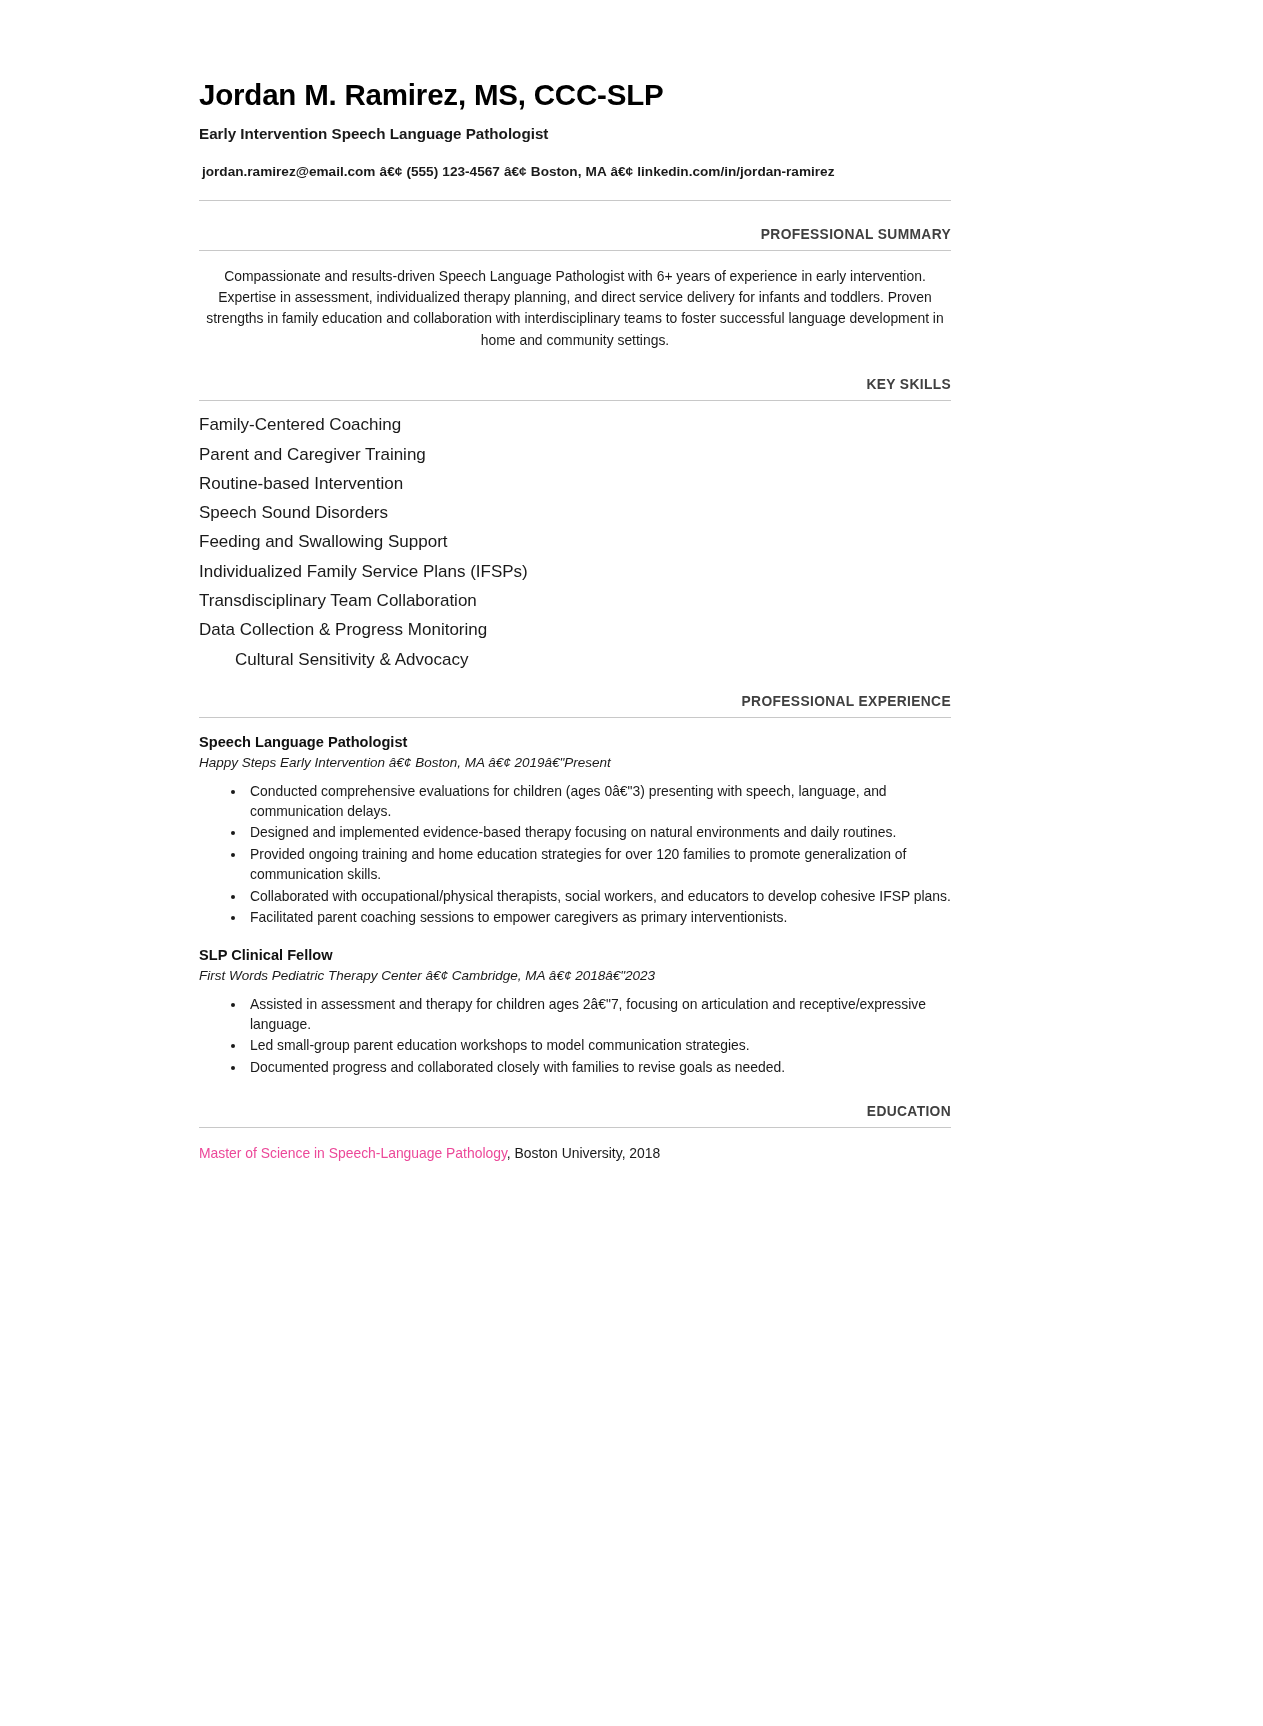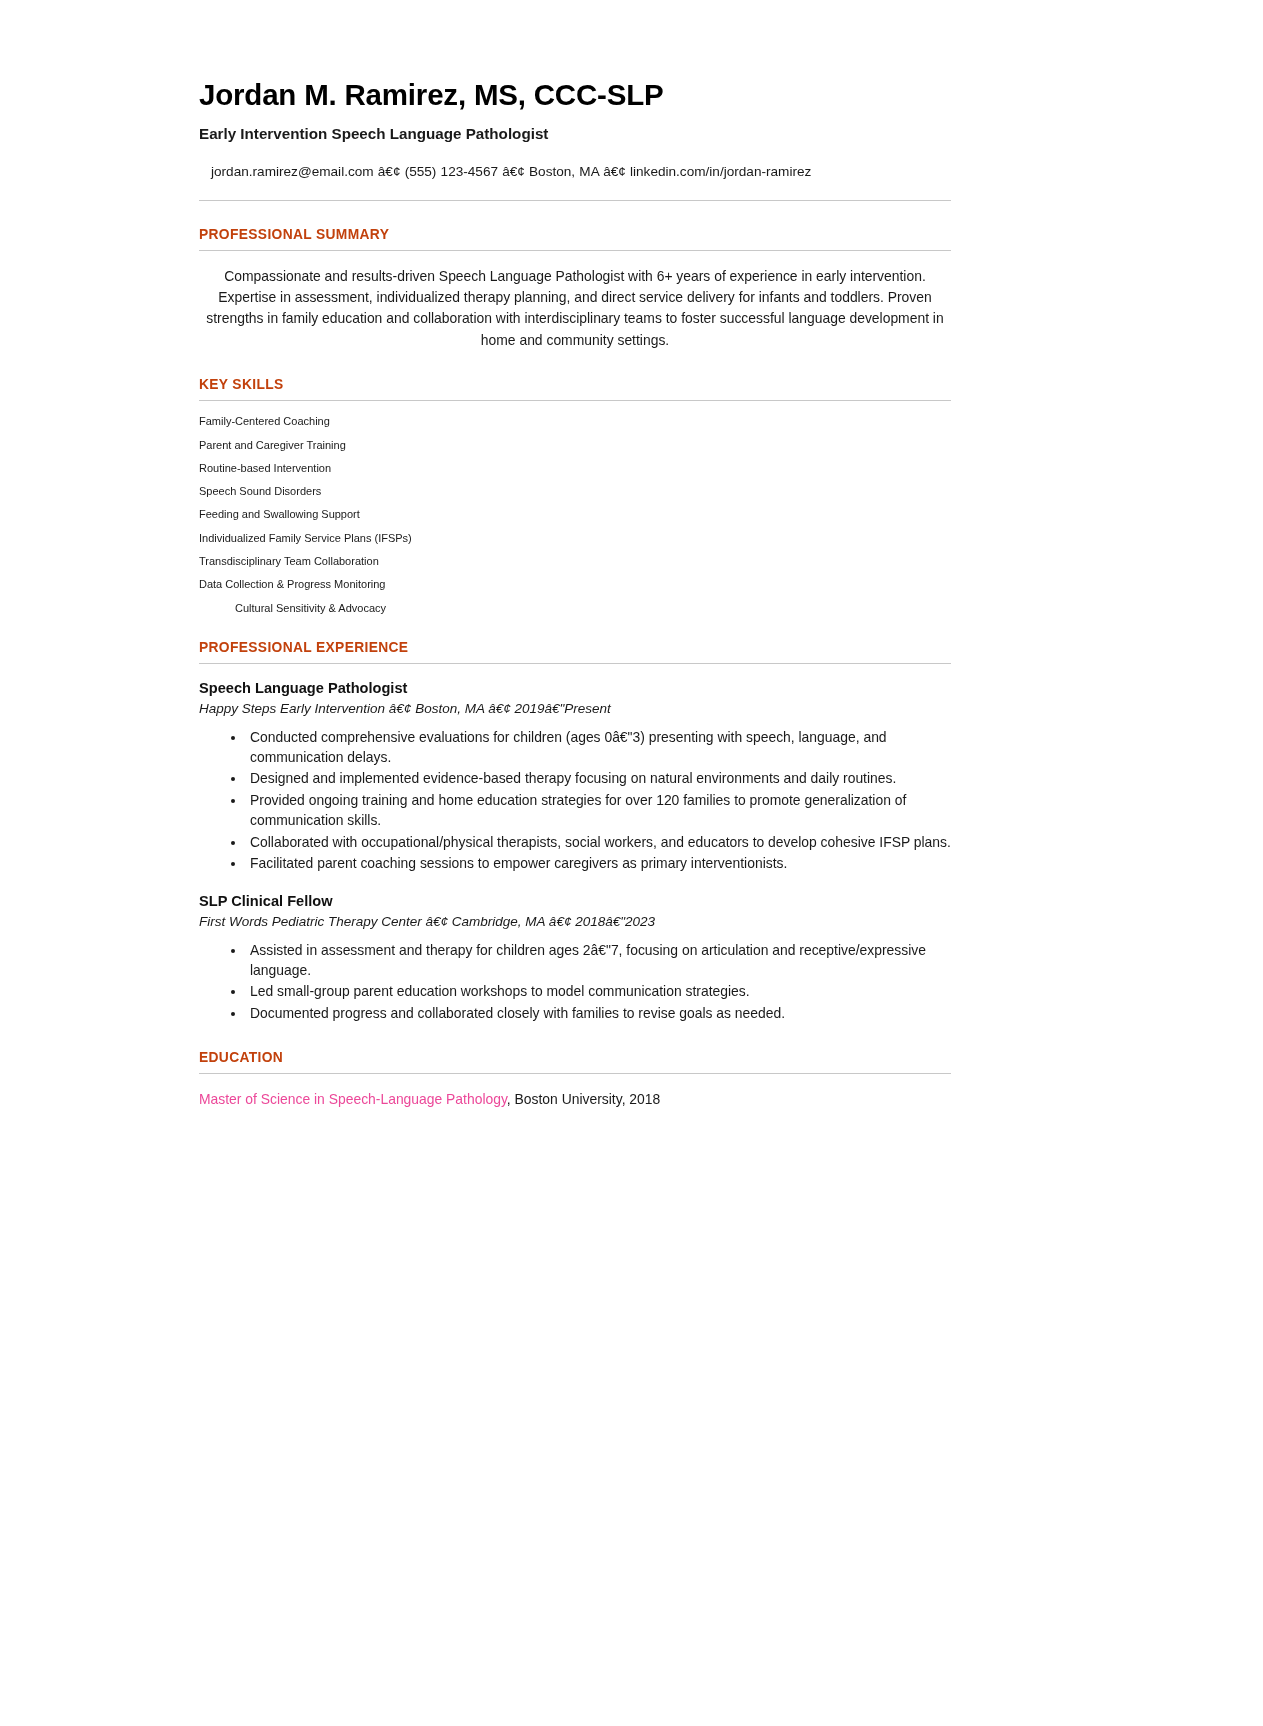--- a/index.html
+++ b/index.html
@@ -40,41 +40,43 @@
     font-size: 15.2px;
     font-weight: bold;
     color: #1a1a1a;
     margin: 0 0 20px 0;
     line-height: 1.2;
   }
   .contact {
     font-size: 13.6px;
     color: #1a1a1a;
     line-height: 1.35;
-    margin: 0 0 18px 12px;
+    margin: 0 0 18px 3px;
     word-spacing: 0.4px;
+    font-weight: bold;
   }
   .header-rule {
     border: 0;
     border-top: 1px solid #c8c8c8;
     margin: 0 0 26px 0;
   }
 
   
   .section {
     margin: 0 0 26px 0;
   }
   .section-title {
     font-size: 13.8px;
     font-weight: bold;
     letter-spacing: 0.35px;
-    color: #c2410c;
+    color: #404040;
     text-transform: uppercase;
     margin: 0 0 7px 0;
     line-height: 1.2;
+    text-align: right;
   }
   .section-rule {
     border: 0;
     border-top: 1px solid #c8c8c8;
     margin: 0 0 15px 0;
   }
 
   .summary-text {
     font-size: 13.9px;
     line-height: 1.52;
@@ -83,21 +85,21 @@
     text-align: center;
   }
 
   
   .skills-list {
     list-style: none;
     margin: 0;
     padding: 0;
   }
   .skills-list li {
-    font-size: 11px;
+    font-size: 17px;
     line-height: 1.0;
     color: #1a1a1a;
     padding: 0 0 12.3px 0;
   }
   .skills-list li:last-child { padding-bottom: 0; margin-left: 36px; }
 
   
   .job { margin: 0 0 18px 0; }
   .job:last-child { margin-bottom: 8px; }
   .job-title {

